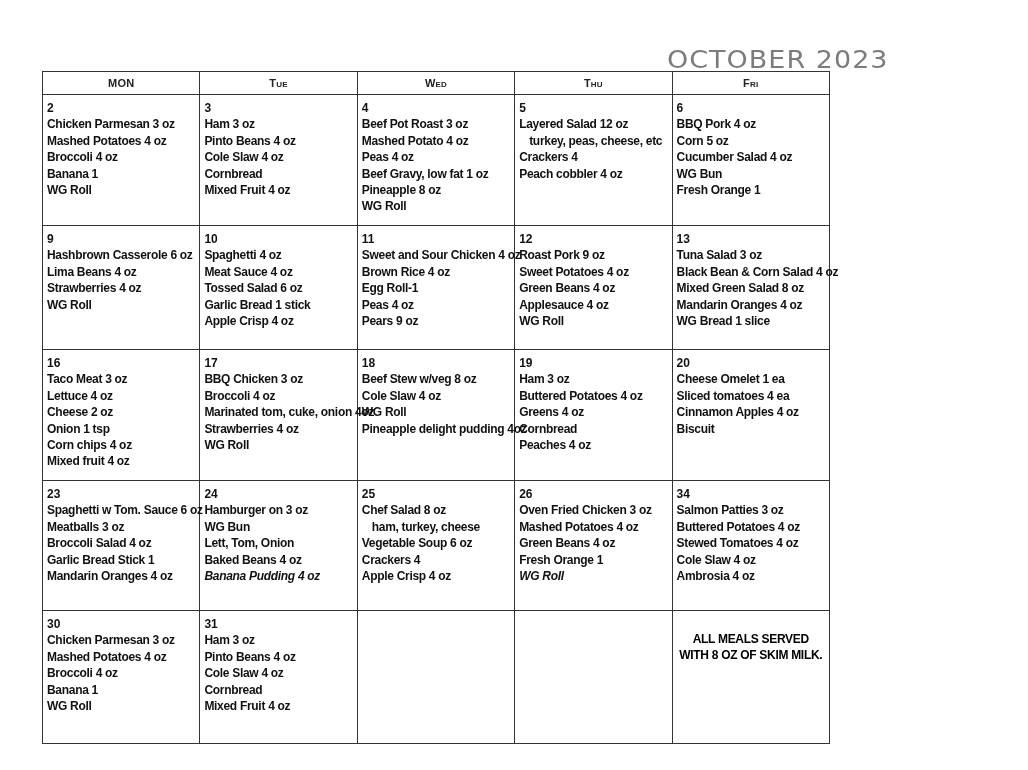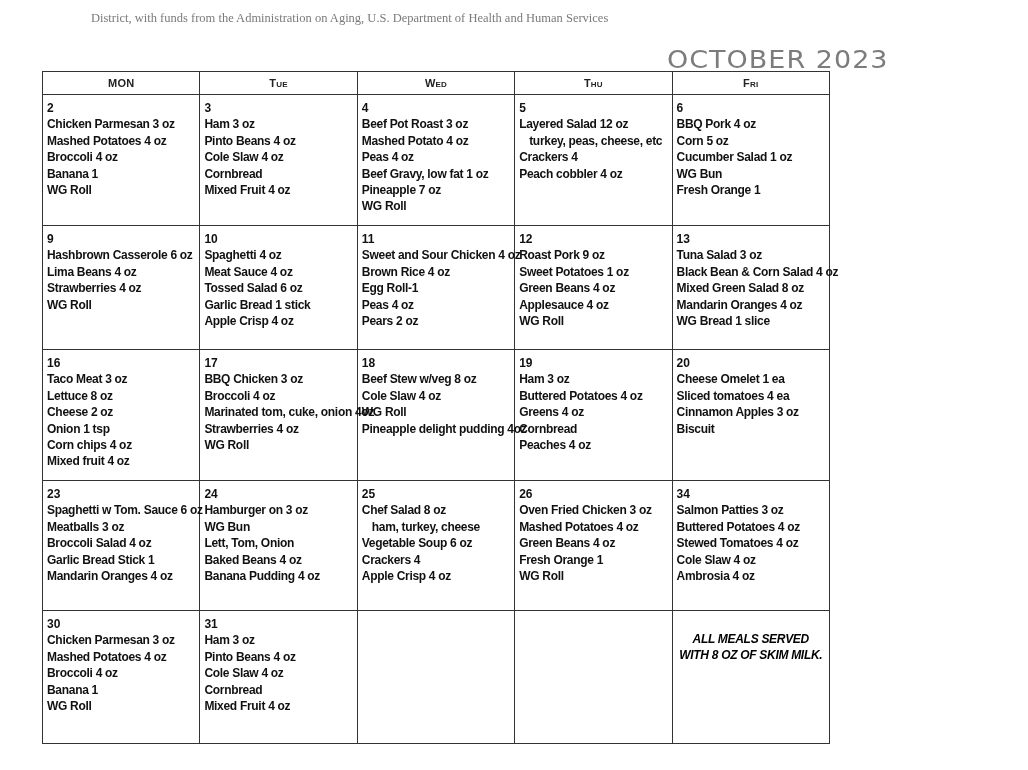--- a/index.html
+++ b/index.html
@@ -6,28 +6,27 @@
   body { width:1028px; height:770px; position:relative; overflow:hidden; font-family:"Liberation Sans", sans-serif; }
   .funding { position:absolute; left:91px; top:11px; font-family:"Liberation Serif", serif; font-size:12.5px; line-height:15px; color:#7a7a7a; }
   .month { position:absolute; left:667px; top:44px; font-family:"DejaVu Sans", sans-serif; font-size:27px; letter-spacing:1px; color:#7c7c7c; font-weight:normal; line-height:30px; transform:scaleY(0.95); }
   table.cal { position:absolute; left:42px; top:71px; border-collapse:collapse; table-layout:fixed; width:788px; }
   table.cal td, table.cal th { border:1.5px solid #333; vertical-align:top; padding:0; }
   table.cal th { height:22px; font-size:11px; font-weight:bold; color:#222; vertical-align:middle; font-variant:small-caps; letter-spacing:0.2px; }
   .cell { padding:5px 4px 0 4px; font-family:"Liberation Sans", sans-serif; font-size:12px; font-weight:bold; color:#111; line-height:16.4px; transform-origin:left top; }
   .cell .day { display:block; }
   .cell .item { display:block; white-space:nowrap; letter-spacing:-0.3px; }
   .cell .item.indent { padding-left:10px; }
-  .cell .item.italic { }
-  .note { text-align:center; font-size:12px; font-weight:bold; line-height:16px; padding:20px 6px 0 6px; letter-spacing:-0.3px;font-style:italic; }
+  .cell .item.italic { font-style:italic; }
+  .note { text-align:center; font-size:12px; font-weight:bold; line-height:16px; padding:20px 6px 0 6px; letter-spacing:-0.3px; }
 </style>
 </head>
 <body>
 
 <div class="funding">
-  <div>District, with funds from the Administration on Aging, U.S. Department of Health and Human Services</div>
 </div>
 
 <div class="month">OCTOBER 2023</div>
 
 <table class="cal">
   <colgroup>
       <col>
       <col>
       <col>
       <col>
@@ -64,39 +63,39 @@
             <span class="item">Mixed Fruit 4 oz</span>
           </div>
         </td>
         <td>
           <div class="cell">
             <span class="day">4</span>
             <span class="item">Beef Pot Roast 3 oz</span>
             <span class="item">Mashed Potato 4 oz</span>
             <span class="item">Peas 4 oz</span>
             <span class="item">Beef Gravy, low fat 1 oz</span>
-            <span class="item">Pineapple 7 oz</span>
+            <span class="item">Pineapple 8 oz</span>
             <span class="item">WG Roll</span>
           </div>
         </td>
         <td>
           <div class="cell">
             <span class="day">5</span>
             <span class="item">Layered Salad 12 oz</span>
             <span class="item indent">turkey, peas, cheese, etc</span>
             <span class="item">Crackers 4</span>
             <span class="item">Peach cobbler 4 oz</span>
           </div>
         </td>
         <td>
           <div class="cell">
             <span class="day">6</span>
             <span class="item">BBQ Pork 4 oz</span>
             <span class="item">Corn 5 oz</span>
-            <span class="item">Cucumber Salad 1 oz</span>
+            <span class="item">Cucumber Salad 4 oz</span>
             <span class="item">WG Bun</span>
             <span class="item">Fresh Orange 1</span>
           </div>
         </td>
       </tr>
       <tr style="height: 124px;">
         <td>
           <div class="cell">
             <span class="day">9</span>
             <span class="item">Hashbrown Casserole 6 oz</span>
@@ -115,28 +114,28 @@
             <span class="item">Apple Crisp 4 oz</span>
           </div>
         </td>
         <td>
           <div class="cell">
             <span class="day">11</span>
             <span class="item">Sweet and Sour Chicken 4 oz</span>
             <span class="item">Brown Rice 4 oz</span>
             <span class="item">Egg Roll-1</span>
             <span class="item">Peas 4 oz</span>
-            <span class="item">Pears 2 oz</span>
+            <span class="item">Pears 9 oz</span>
           </div>
         </td>
         <td>
           <div class="cell">
             <span class="day">12</span>
             <span class="item">Roast Pork 9 oz</span>
-            <span class="item">Sweet Potatoes 1 oz</span>
+            <span class="item">Sweet Potatoes 4 oz</span>
             <span class="item">Green Beans 4 oz</span>
             <span class="item">Applesauce 4 oz</span>
             <span class="item">WG Roll</span>
           </div>
         </td>
         <td>
           <div class="cell">
             <span class="day">13</span>
             <span class="item">Tuna Salad 3 oz</span>
             <span class="item">Black Bean &amp; Corn Salad 4 oz</span>
@@ -144,21 +143,21 @@
             <span class="item">Mandarin Oranges 4 oz</span>
             <span class="item">WG Bread 1 slice</span>
           </div>
         </td>
       </tr>
       <tr style="height: 131px;">
         <td>
           <div class="cell">
             <span class="day">16</span>
             <span class="item">Taco Meat 3 oz</span>
-            <span class="item">Lettuce 8 oz</span>
+            <span class="item">Lettuce 4 oz</span>
             <span class="item">Cheese 2 oz</span>
             <span class="item">Onion 1 tsp</span>
             <span class="item">Corn chips 4 oz</span>
             <span class="item">Mixed fruit 4 oz</span>
           </div>
         </td>
         <td>
           <div class="cell">
             <span class="day">17</span>
             <span class="item">BBQ Chicken 3 oz</span>
@@ -185,21 +184,21 @@
             <span class="item">Greens 4 oz</span>
             <span class="item">Cornbread</span>
             <span class="item">Peaches 4 oz</span>
           </div>
         </td>
         <td>
           <div class="cell">
             <span class="day">20</span>
             <span class="item">Cheese Omelet 1 ea</span>
             <span class="item">Sliced tomatoes 4 ea</span>
-            <span class="item">Cinnamon Apples 3 oz</span>
+            <span class="item">Cinnamon Apples 4 oz</span>
             <span class="item">Biscuit</span>
           </div>
         </td>
       </tr>
       <tr style="height: 130px;">
         <td>
           <div class="cell">
             <span class="day">23</span>
             <span class="item">Spaghetti w Tom. Sauce 6 oz</span>
             <span class="item">Meatballs 3 oz</span>

